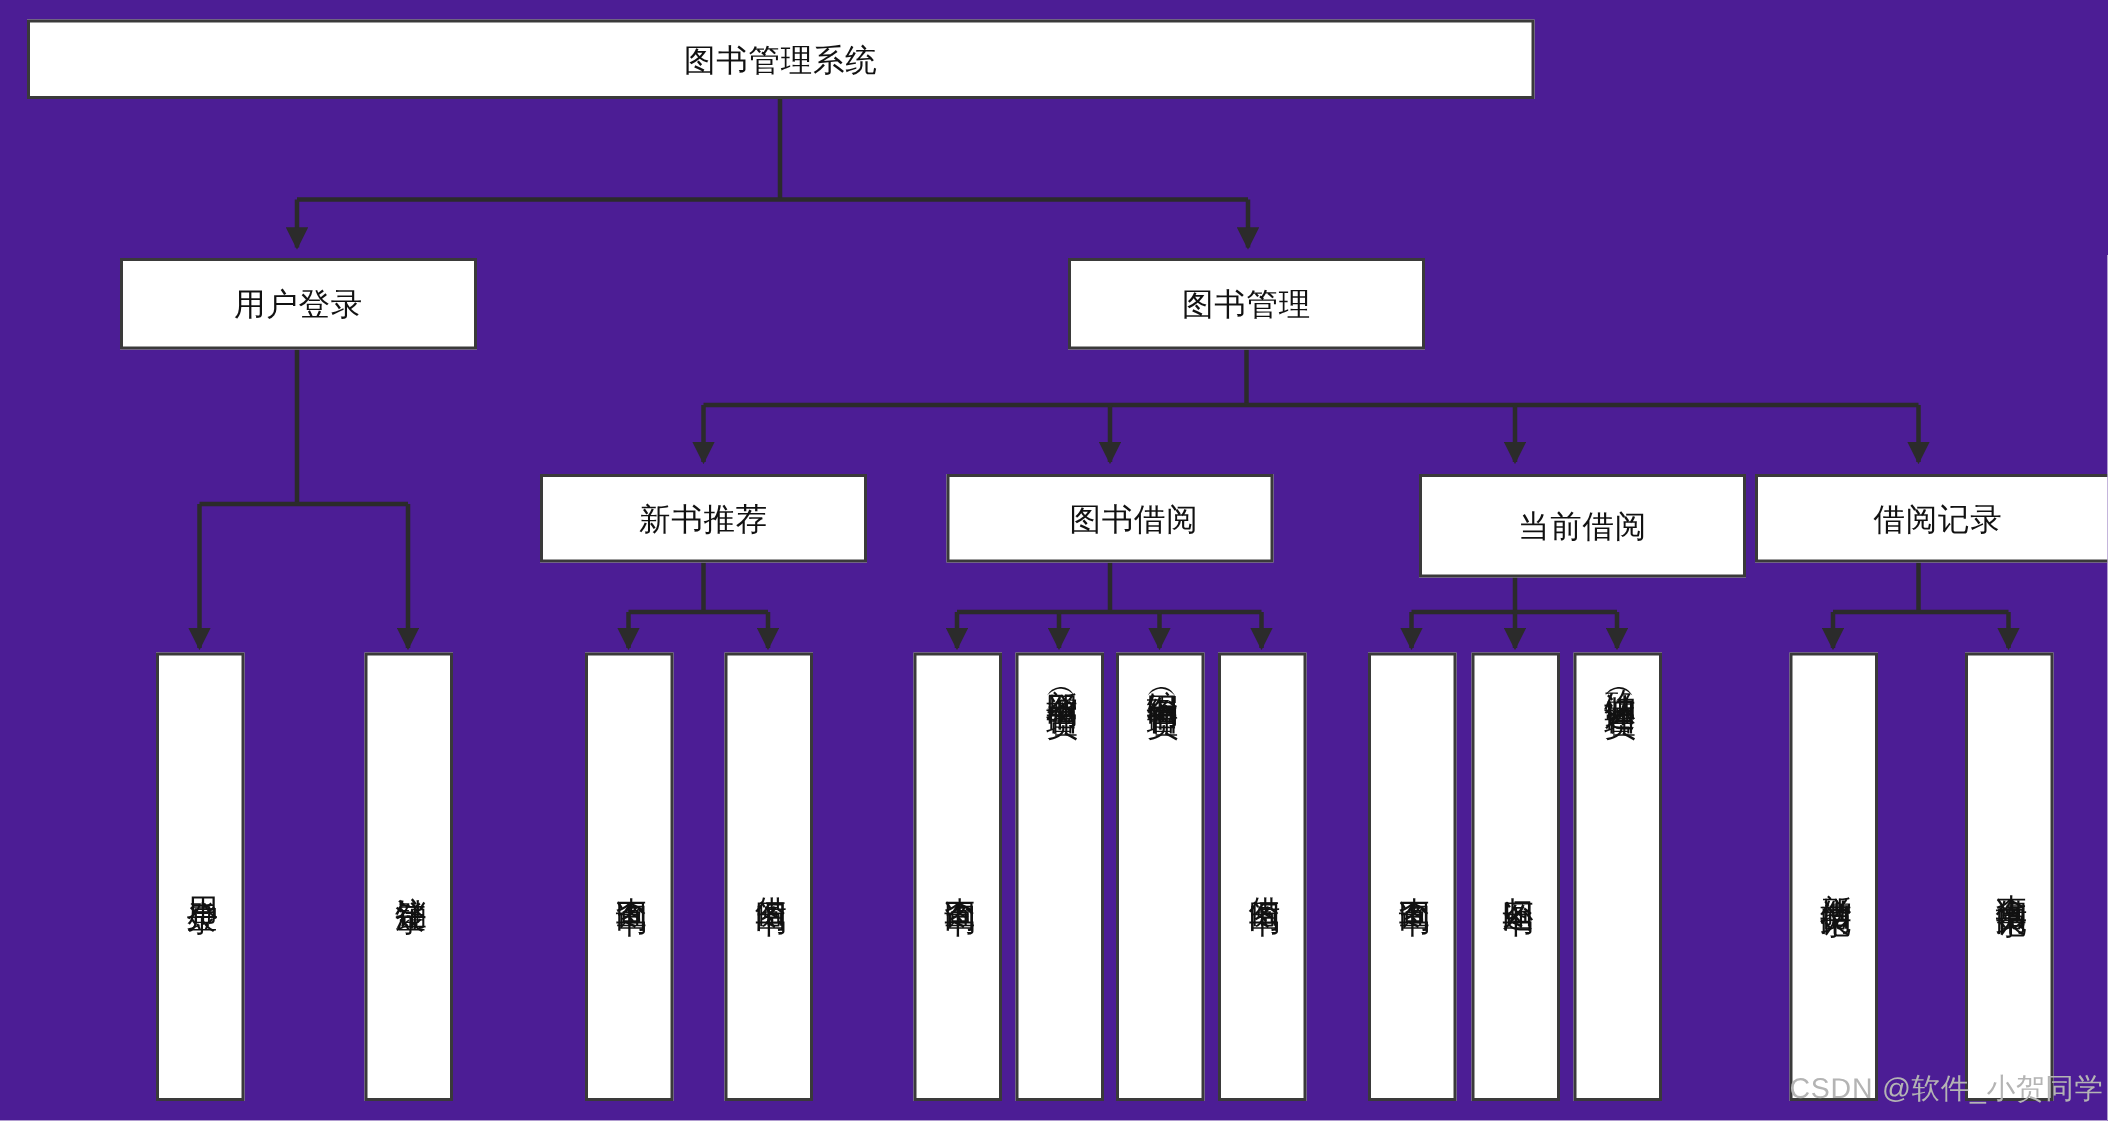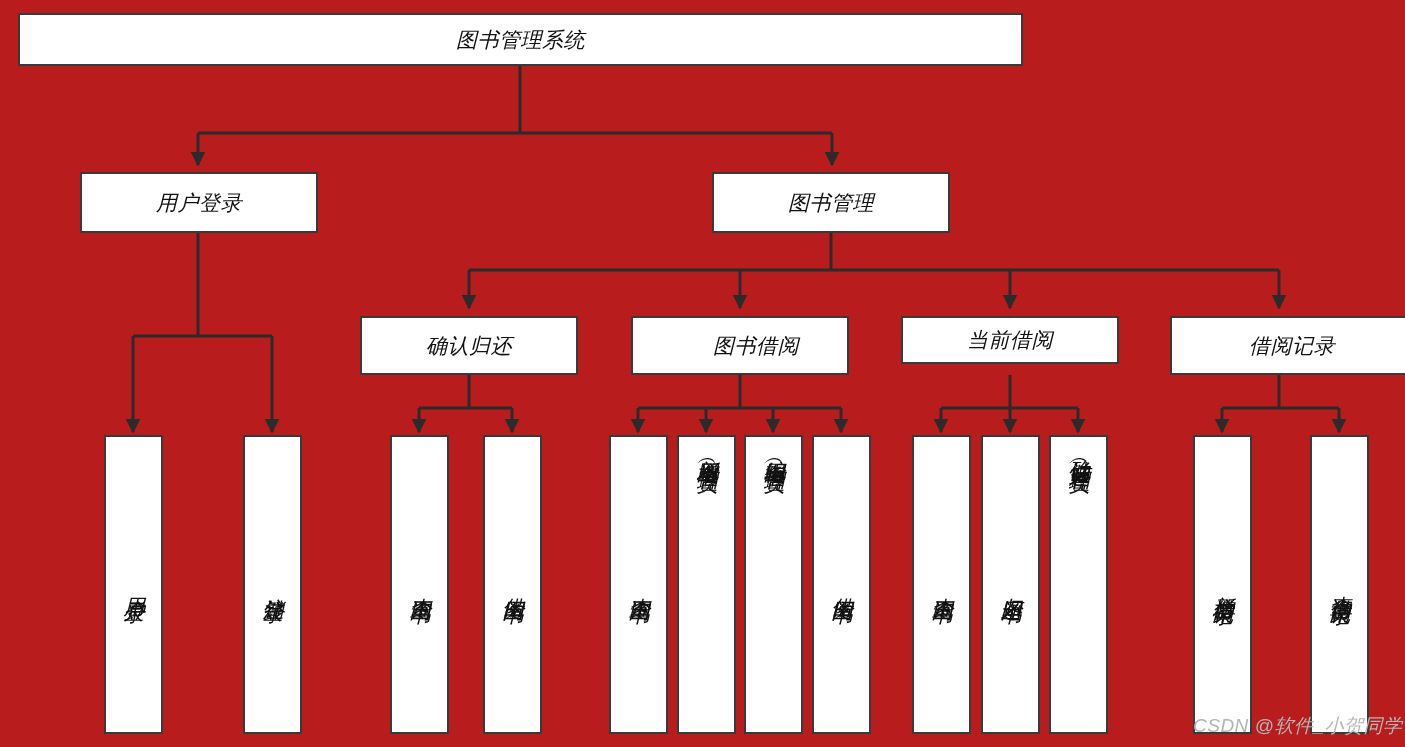--- a/index.html
+++ b/index.html
@@ -9,23 +9,22 @@
     background: #ffffff;
   }
   body {
     font-family: "Liberation Sans", "DejaVu Sans", sans-serif;
     color: #1a1a1a;
   }
   #canvas {
     position: relative;
     width: 1405px;
     height: 747px;
-    background: #b91c1c;
+    background: #4c1d95;
     overflow: hidden;
-    font-style: italic;
   }
   svg.edges {
     position: absolute;
     left: 0;
     top: 0;
     width: 1405px;
     height: 747px;
     pointer-events: none;
   }
   .node {
@@ -139,26 +138,26 @@
   </div>
 
   <div class="node horizontal" style="left:80px; top:172px; width:238px; height:61px;">
     <span>用户登录</span>
   </div>
   <div class="node horizontal" style="left:712px; top:172px; width:238px; height:61px;text-align:center;">
     <span>图书管理</span>
   </div>
 
   <div class="node horizontal" style="left:360px; top:316px; width:218px; height:59px;">
-    <span>确认归还</span>
+    <span>新书推荐</span>
   </div>
   <div class="node horizontal" style="left:631px; top:316px; width:218px; height:59px;padding-left:32px;">
     <span>图书借阅</span>
   </div>
-  <div class="node horizontal" style="left:901px; top:316px; width:218px; height:48px;">
+  <div class="node horizontal" style="left:946px; top:316px; width:218px; height:69px;">
     <span>当前借阅</span>
   </div>
   <div class="node horizontal" style="left:1170px; top:316px; width:244px; height:59px;">
     <span>借阅记录</span>
   </div>
 
   <div class="node vertical centered" style="left:104px; top:435px; width:59px; height:299px;">
     <span class="vlabel">用户登录</span>
   </div>
   <div class="node vertical centered" style="left:243px; top:435px; width:59px; height:299px;">

